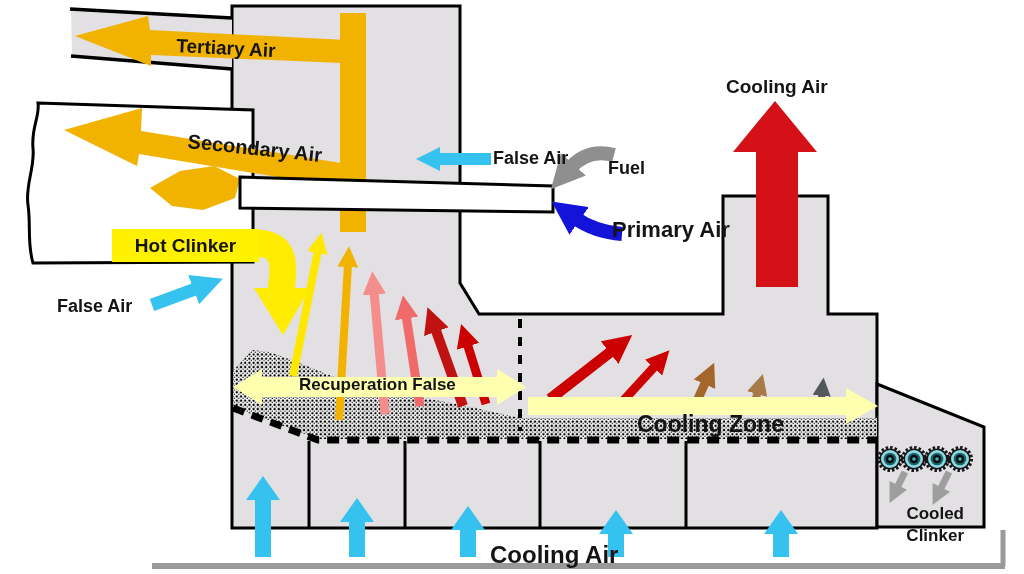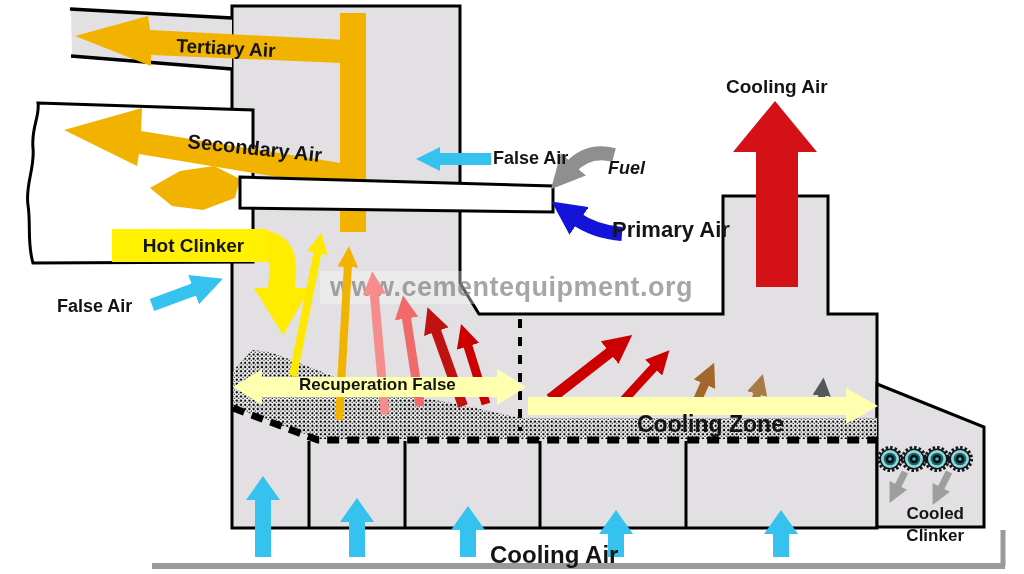--- a/index.html
+++ b/index.html
@@ -9,24 +9,24 @@
   #base-svg{z-index:1;}
   #watermark{position:absolute;z-index:2;left:320px;top:271px;font-size:27px;font-weight:bold;
              color:#8e8e8e;opacity:.78;background:rgba(255,255,255,.45);padding:1px 10px;
              letter-spacing:.5px;white-space:nowrap;}
   #arrow-svg{z-index:3;}
   #labels{position:absolute;z-index:4;left:0;top:0;width:100%;height:100%;}
   .lbl{position:absolute;font-weight:bold;color:#141414;white-space:nowrap;}
   .lbl-tertiary{left:177px;top:35px;font-size:19px;transform:rotate(3deg);transform-origin:left top;}
   .lbl-secondary{left:189px;top:130px;font-size:20px;transform:rotate(6deg);transform-origin:left top;}
   .lbl-hotclinker-box{left:112px;top:229px;width:147px;height:33px;background:#FFF100;
-       text-align:center;line-height:33px;font-size:19px;font-weight:bold;position:absolute;color:#141414;padding-left:8px;}
+       text-align:center;line-height:33px;font-size:19px;font-weight:bold;position:absolute;color:#141414;}
   .lbl-falseair-left{left:57px;top:296px;font-size:18px;}
   .lbl-falseair-top{left:493px;top:148px;font-size:18px;}
-  .lbl-fuel{left:608px;top:158px;font-size:18px;font-style:italic;}
+  .lbl-fuel{left:608px;top:158px;font-size:18px;}
   .lbl-primary{left:612px;top:217px;font-size:22px;}
   .lbl-exhaust{left:726px;top:76px;font-size:19px;}
   .lbl-recup{left:299px;top:375px;font-size:17px;}
   .lbl-coolzone{left:637px;top:411px;font-size:23px;}
   .lbl-coolair{left:490px;top:541px;font-size:24px;}
   .lbl-cooledclinker{left:886px;top:503px;width:78px;font-size:17px;text-align:right;
        white-space:normal;line-height:1.3;}
 </style>
 </head>
 <body>
@@ -116,21 +116,20 @@
       <line x1="905" y1="472" x2="897" y2="488" marker-end="url(#m-stp)"></line>
       <line x1="949" y1="472" x2="940" y2="490" marker-end="url(#m-stp)"></line>
     </g>
 
     <g stroke="#9A9A9A">
       <line x1="152" y1="566" x2="1005" y2="566" stroke-width="6"></line>
       <line x1="1003" y1="530" x2="1003" y2="566" stroke-width="5"></line>
     </g>
   </svg>
 
-  <div id="watermark">www.cementequipment.org</div>
 
   <svg id="arrow-svg" width="1024" height="574" viewBox="0 0 1024 574">
     <defs>
       <marker id="m-yel" viewBox="0 0 10 10" refX="1.5" refY="5" markerWidth="2.6" markerHeight="2.6" orient="auto">
           <path d="M0,0L10,5L0,10Z" fill="#FFE800"></path>
         </marker>
       <marker id="m-amb" viewBox="0 0 10 10" refX="1.5" refY="5" markerWidth="2.6" markerHeight="2.6" orient="auto">
           <path d="M0,0L10,5L0,10Z" fill="#F2B200"></path>
         </marker>
       <marker id="m-pk1" viewBox="0 0 10 10" refX="1.5" refY="5" markerWidth="2.6" markerHeight="2.6" orient="auto">

